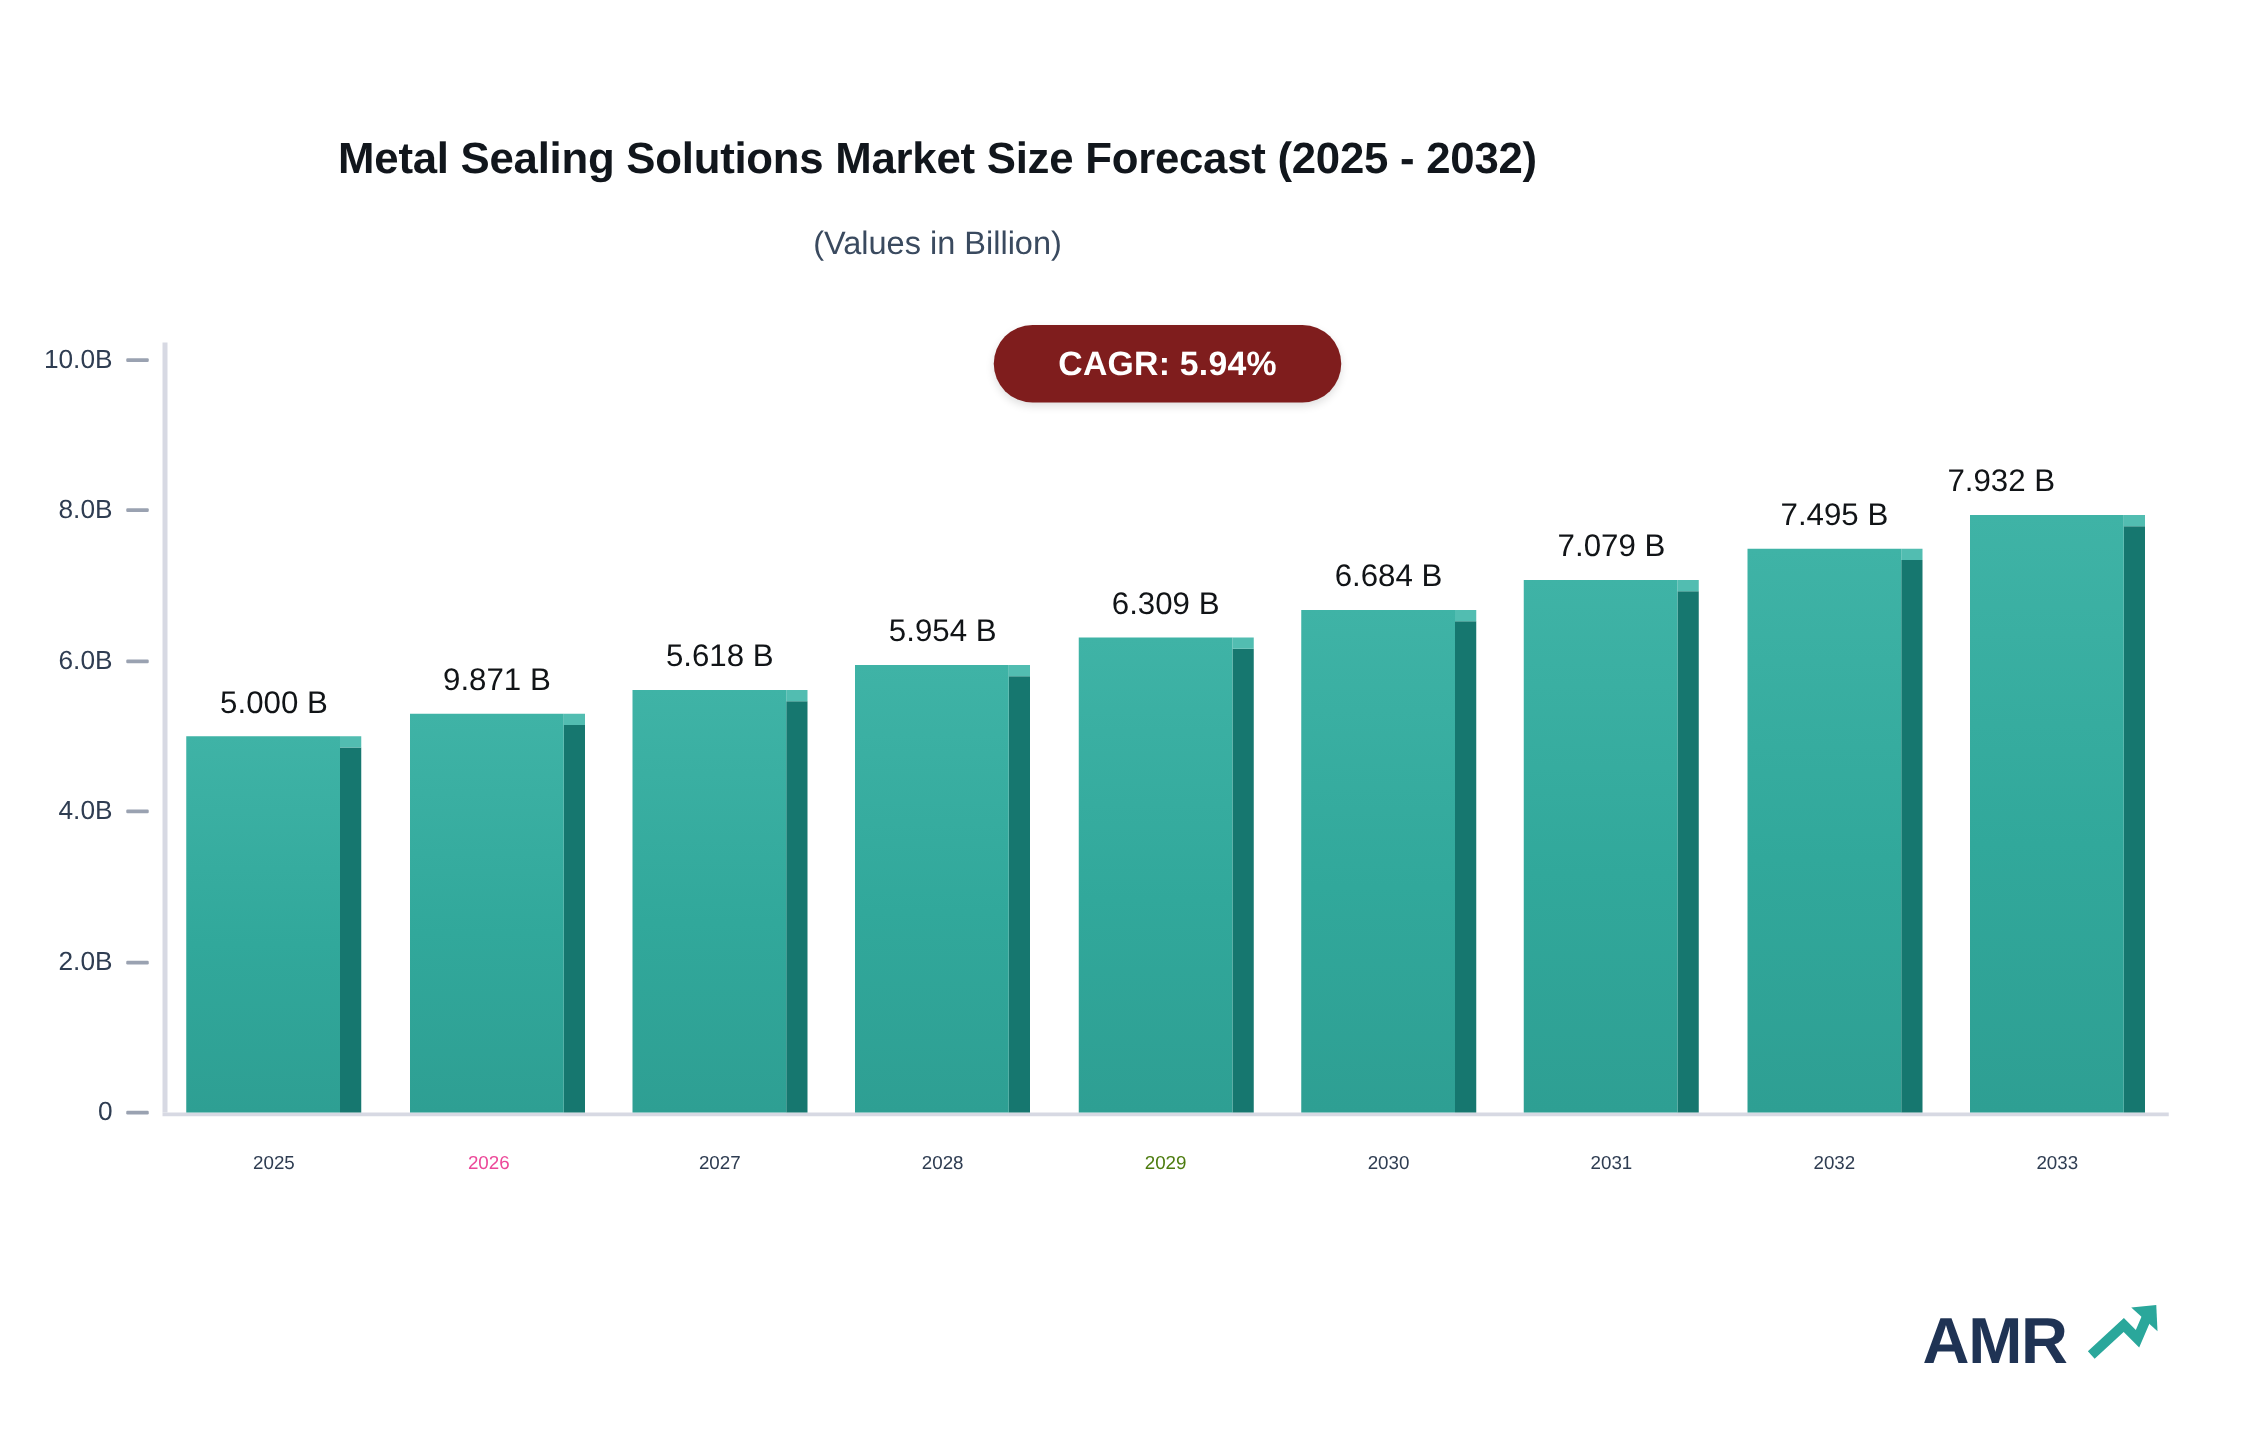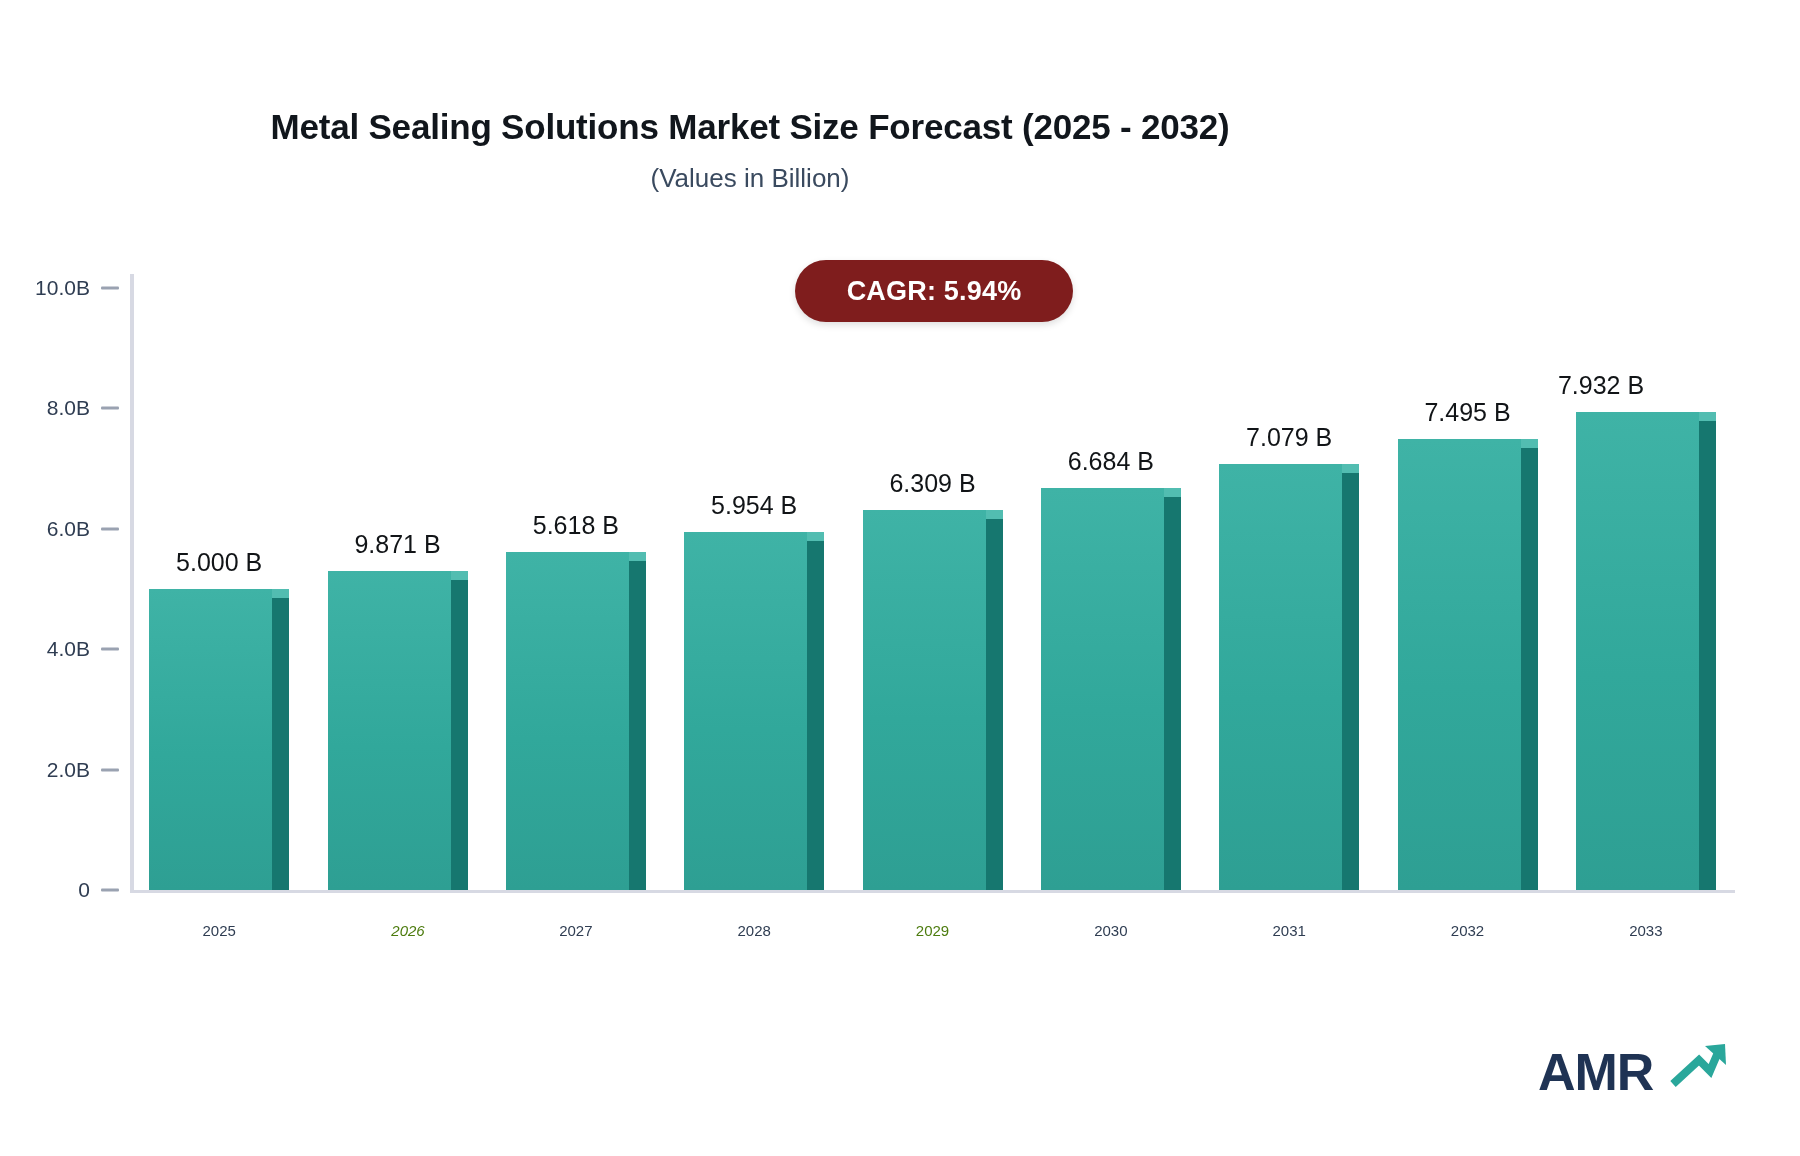--- a/index.html
+++ b/index.html
@@ -26,21 +26,21 @@
   #chart-title {
     margin: 0;
     padding-top: 108px;
     font-size: 35px;
     font-weight: bold;
     color: #11161c;
     letter-spacing: -0.2px;
     line-height: 1.1;
   }
   #chart-subtitle {
-    margin: 0;
+    margin: 16px;
     padding-top: 17px;
     font-size: 26px;
     font-weight: normal;
     color: #3a4a5f;
     line-height: 1.1;
   }
 
   
   #cagr-badge {
     position: absolute;
@@ -216,21 +216,21 @@
       <div class="bar-top" style="left: 1521px; top: 438.801px; width: 17px; background: rgb(82, 189, 177);"></div>
       <div class="bar-face" style="position: absolute; left: 1398px; top: 438.801px; width: 123px; height: 451.199px;"></div>
       <div class="bar-value" style="left: 1337.5px; top: 397.801px; color: rgb(17, 20, 23);">7.495 B</div>
       <div class="bar-side" style="left: 1699px; top: 421.494px; height: 468.506px; width: 17px; background: rgb(22, 119, 111);"></div>
       <div class="bar-top" style="left: 1699px; top: 412.494px; width: 17px; background: rgb(82, 189, 177);"></div>
       <div class="bar-face" style="position: absolute; left: 1576px; top: 412.494px; width: 123px; height: 477.506px;"></div>
       <div class="bar-value" style="left: 1471px; top: 371.494px; color: rgb(17, 20, 23); text-align: center;">7.932 B</div>
     </div>
   <div id="x-ticks">
       <div class="x-tick-label" style="left: 119.167px; top: 922px; color: rgb(47, 61, 82);">2025</div>
-      <div class="x-tick-label" style="left: 308px; top: 922px; color: #4d7c0f; font-style: italic;">2026</div>
+      <div class="x-tick-label" style="left: 291px; top: 922px; color: #ec4899;">2026</div>
       <div class="x-tick-label" style="left: 475.833px; top: 922px; color: rgb(47, 61, 82);">2027</div>
       <div class="x-tick-label" style="left: 654.167px; top: 922px; color: rgb(47, 61, 82);">2028</div>
       <div class="x-tick-label" style="left: 832.5px; top: 922px; color: #4d7c0f;">2029</div>
       <div class="x-tick-label" style="left: 1010.83px; top: 922px; color: rgb(47, 61, 82);">2030</div>
       <div class="x-tick-label" style="left: 1189.17px; top: 922px; color: rgb(47, 61, 82);">2031</div>
       <div class="x-tick-label" style="left: 1367.5px; top: 922px; color: rgb(47, 61, 82);">2032</div>
       <div class="x-tick-label" style="left: 1545.83px; top: 922px; color: rgb(47, 61, 82);">2033</div>
     </div>
 </div>
 

